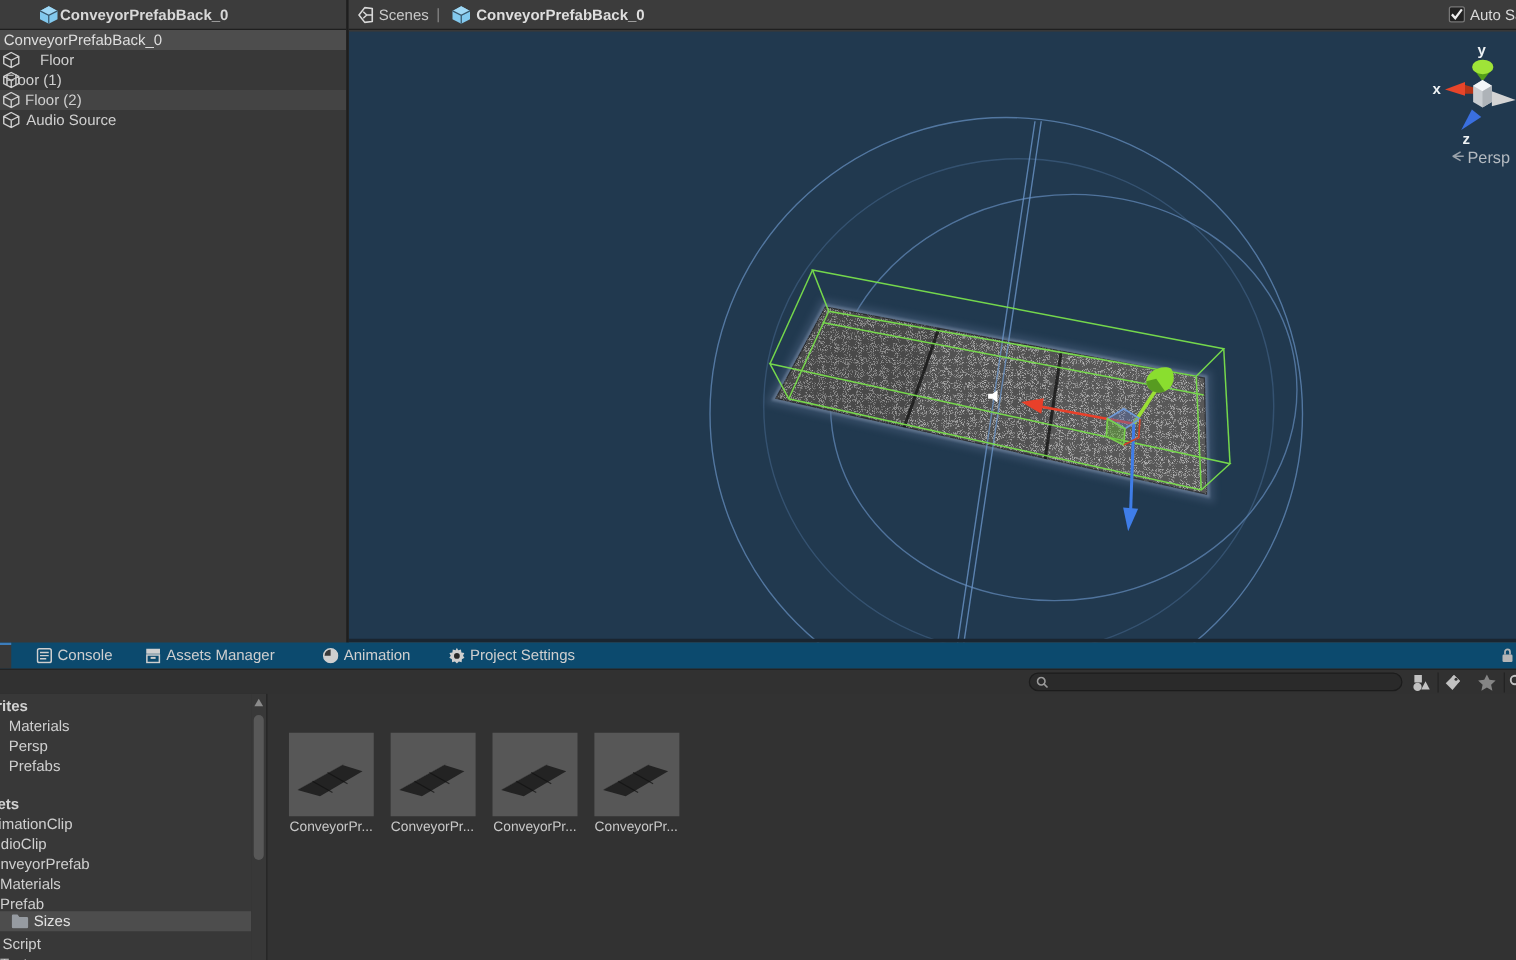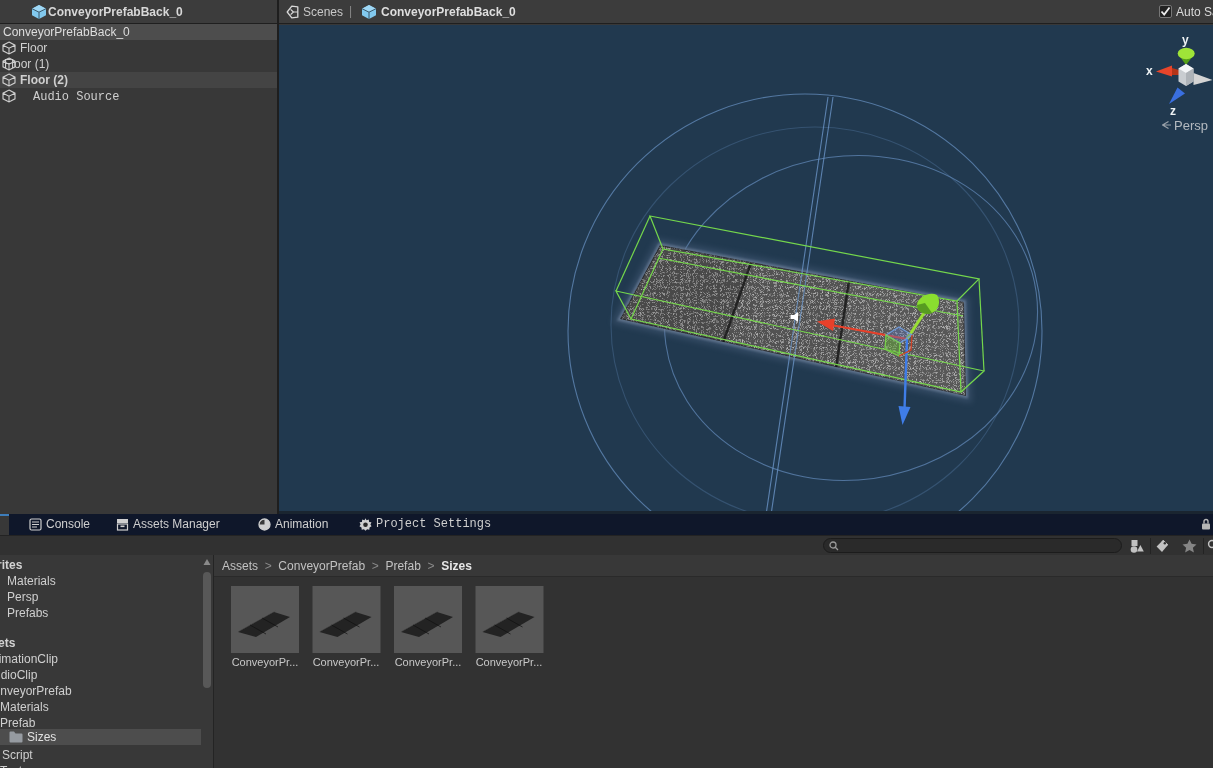--- a/index.html
+++ b/index.html
@@ -16,36 +16,36 @@
       <polygon points="8,1 15,4.7 8,8.2 1,4.7" fill="#9fd8f5"></polygon>
       <path d="M8 8.2 L8 15 M1 4.7 L8 8.2 L15 4.7" stroke="#39576b" stroke-width="1" fill="none"></path>
     </svg>
     <div class="abs txt" style="left:48px;top:4px;font-weight:bold;color:#d8d8d8;">ConveyorPrefabBack_0</div>
   </div>
   <div class="abs txt" style="left:0;top:24px;width:277px;height:16px;background:#4d4d4d;padding-left:3px;color:#dedede;">ConveyorPrefabBack_0</div>
   <div class="abs txt" style="left:0;top:40px;width:277px;height:16px;">
     <svg class="abs cubei" style="left:2px;top:1px;" width="14" height="14" viewBox="0 0 14 14">
         <path d="M7 1 L13 4.2 L13 9.8 L7 13 L1 9.8 L1 4.2 Z M1 4.2 L7 7.2 L13 4.2 M7 7.2 L7 13" fill="none" stroke="#cfcfcf" stroke-width="1.1"></path>
       </svg>
-    <span style="padding-left:20px;margin-top:20px;">Floor</span></div>
+    <span style="padding-left:32px;margin-top:20px;">Floor</span></div>
   <div class="abs txt" style="left:0;top:56px;width:277px;height:16px;">
     <svg class="abs" style="left:2px;top:1px;" width="14" height="14" viewBox="0 0 14 14">
         <path d="M7 1 L13 4.2 L13 9.8 L7 13 L1 9.8 L1 4.2 Z M1 4.2 L7 7.2 L13 4.2 M7 7.2 L7 13" fill="none" stroke="#cfcfcf" stroke-width="1.1"></path>
       </svg>
     <span style="padding-left:4px;">Floor (1)</span></div>
-  <div class="abs txt" style="left:0;top:72px;width:277px;height:16px;background:#444444;font-weight:bold;">
+  <div class="abs txt" style="left:0;top:72px;width:277px;height:16px;background:#444444;">
     <svg class="abs" style="left:2px;top:1px;" width="14" height="14" viewBox="0 0 14 14">
         <path d="M7 1 L13 4.2 L13 9.8 L7 13 L1 9.8 L1 4.2 Z M1 4.2 L7 7.2 L13 4.2 M7 7.2 L7 13" fill="none" stroke="#cfcfcf" stroke-width="1.1"></path>
       </svg>
     <span style="padding-left:20px;">Floor (2)</span></div>
   <div class="abs txt" style="left:0;top:88px;width:277px;height:16px;">
     <svg class="abs" style="left:2px;top:1px;" width="14" height="14" viewBox="0 0 14 14">
         <path d="M7 1 L13 4.2 L13 9.8 L7 13 L1 9.8 L1 4.2 Z M1 4.2 L7 7.2 L13 4.2 M7 7.2 L7 13" fill="none" stroke="#cfcfcf" stroke-width="1.1"></path>
       </svg>
-    <span style="padding-left:33px;font-family:Liberation Mono, monospace;">Audio Source</span></div>
+    <span style="padding-left:21px;">Audio Source</span></div>
 </div>
 <div class="abs" style="left:277px;top:0;width:2px;height:515px;background:#1e1e1e;"></div>
 
 <div class="abs" style="left:279px;top:0;width:934px;height:24px;background:#3c3c3c;border-bottom:1px solid #1f1f1f;overflow:hidden;">
   <svg class="abs" style="left:7px;top:5px;" width="14" height="14" viewBox="0 0 14 14">
     <path d="M11.8 1.8 L11.8 12.2 L5.8 12.9 L1.2 7 L5.8 1.1 Z" fill="none" stroke="#d8d8d8" stroke-width="1.3" stroke-linejoin="round"></path>
     <path d="M11.8 7 L7.4 7 M7.4 7 L4.6 4.4 M7.4 7 L4.6 9.6" stroke="#d8d8d8" stroke-width="1.2" fill="none"></path>
   </svg>
   <div class="abs txt" style="left:24px;top:4px;color:#c9c9c9;">Scenes</div>
   <div class="abs txt" style="left:70px;top:3px;color:#888;">|</div>
@@ -150,21 +150,21 @@
       <polygon points="899.5,43.5 907,39 914.5,43.5 907,48" fill="#f4f6f8"></polygon>
       <polygon points="907,48 914.5,43.5 914.5,56.5 907,61" fill="#aeb3b8"></polygon>
     </g>
     <path d="M892 100 l-9 0 m0.5 0 l6 -3.5 m-6 3.5 l6 3.5" stroke="#9aa2aa" stroke-width="1.2" fill="none"></path>
     <text x="895" y="105" fill="#b4bac0" font-size="13" font-family="Liberation Sans">Persp</text>
   </g>
   <rect x="0" y="486" width="934" height="3" fill="#1a2530"></rect>
 </svg>
 </div>
 
-<div class="abs" style="left:0;top:514px;width:1213px;height:21px;background:#0f172a;overflow:hidden;">
+<div class="abs" style="left:0;top:514px;width:1213px;height:21px;background:#0c4a6e;overflow:hidden;">
   <div class="abs" style="left:0;top:0;width:9px;height:21px;background:#383838;border-top:2px solid #3d7dbb;"></div>
   <svg class="abs" style="left:29px;top:4px;" width="13" height="13" viewBox="0 0 13 13">
       <rect x="1" y="1" width="11" height="11" rx="1.5" fill="none" stroke="#cfcfcf" stroke-width="1.2"></rect>
       <path d="M3 4 h7 M3 6.5 h7 M3 9 h5" stroke="#cfcfcf" stroke-width="1.1"></path>
     </svg>
   <div class="abs txt" style="left:46px;top:2px;">Console</div>
   <svg class="abs" style="left:116px;top:4px;" width="13" height="13" viewBox="0 0 13 13">
       <rect x="1" y="1" width="11" height="4" fill="#cfcfcf"></rect>
       <rect x="1.5" y="6" width="10" height="6" fill="none" stroke="#cfcfcf" stroke-width="1.2"></rect>
       <rect x="4.5" y="7.5" width="4" height="1.6" fill="#cfcfcf"></rect>
@@ -173,21 +173,21 @@
   <svg class="abs" style="left:258px;top:4px;" width="13" height="13" viewBox="0 0 13 13">
       <circle cx="6.5" cy="6.5" r="5.5" fill="#cfcfcf"></circle>
       <path d="M6.5 6.5 L6.5 1 A5.5 5.5 0 0 0 1 6.5 Z" fill="#282828" opacity="0.9"></path>
       <circle cx="6.5" cy="6.5" r="5.5" fill="none" stroke="#cfcfcf" stroke-width="1.3"></circle>
     </svg>
   <div class="abs txt" style="left:275px;top:2px;">Animation</div>
   <svg class="abs" style="left:359px;top:4px;" width="13" height="13" viewBox="0 0 13 13">
     <path d="M6.5 0.5 L7.6 2.6 L10 1.9 L10.4 4.4 L12.9 4.9 L11.8 7.2 L13 9 L10.8 10.3 L10.6 12.8 L8.2 12.2 L6.5 14 L4.8 12.2 L2.4 12.8 L2.2 10.3 L0 9 L1.2 7.2 L0.1 4.9 L2.6 4.4 L3 1.9 L5.4 2.6 Z" fill="#cfcfcf" transform="scale(0.93) translate(0.5,-0.2)"></path>
     <circle cx="6.5" cy="6.7" r="2.3" fill="#282828"></circle>
   </svg>
-  <div class="abs txt" style="left:376px;top:2px;font-family:Liberation Mono, monospace;">Project Settings</div>
+  <div class="abs txt" style="left:376px;top:2px;">Project Settings</div>
   <svg class="abs" style="left:1200px;top:4px;" width="12" height="13" viewBox="0 0 12 13">
       <rect x="2" y="5.5" width="8" height="6" rx="1" fill="#b6b6b6"></rect>
       <path d="M4 5.5 V3.5 a2 2 0 0 1 4 0 V5.5" fill="none" stroke="#b6b6b6" stroke-width="1.4"></path>
     </svg>
 </div>
 
 <div class="abs" style="left:0;top:535px;width:1213px;height:20px;background:#313131;border-top:1px solid #232323;">
   <div class="abs" style="left:823px;top:2px;width:299px;height:15px;background:#2a2a2a;border:1px solid #1c1c1c;border-radius:8px;"></div>
   <svg class="abs" style="left:829px;top:5px;" width="10" height="10" viewBox="0 0 10 10">
       <circle cx="4" cy="4" r="3" fill="none" stroke="#9a9a9a" stroke-width="1.3"></circle>
@@ -237,23 +237,20 @@
   </div>
 
   <div class="abs" style="left:201px;top:0;width:12px;height:213px;background:#383838;">
     <svg class="abs" style="left:2px;top:3px;" width="8" height="8" viewBox="0 0 8 8">
         <polygon points="4,1 7.5,7 0.5,7" fill="#8a8a8a"></polygon>
       </svg>
     <div class="abs" style="left:2px;top:17px;width:8px;height:116px;background:#585858;border-radius:4px;"></div>
   </div>
   <div class="abs" style="left:213px;top:0;width:1px;height:213px;background:#242424;"></div>
 
-  <div class="abs" style="left:214px;top:0;width:999px;height:22px;background:#383838;border-bottom:1px solid #2a2a2a;">
-    <div class="abs txt" style="left:8px;top:3px;color:#c2c2c2;">Assets&nbsp; <span style="color:#8a8a8a;">&gt;</span> &nbsp;ConveyorPrefab&nbsp; <span style="color:#8a8a8a;">&gt;</span> &nbsp;Prefab&nbsp; <span style="color:#8a8a8a;">&gt;</span> &nbsp;<b style="color:#e6e6e6;">Sizes</b></div>
-  </div>
 
   <div class="abs" style="left:231px;top:31px;">
     <svg width="330" height="81" viewBox="0 0 330 81">
       <g>
         <rect x="0" y="0" width="68" height="67" fill="#575757"></rect>
         <polygon points="7,46 43,26 59,31 25,51" fill="#232323"></polygon>
         <polygon points="7,46 43,26 45,24.5 9,44.5" fill="#3a3a3a"></polygon>
         <path d="M19 39 l16 9 M31 32 l16 9" stroke="#111" stroke-width="1" opacity="0.7"></path>
       </g>
       <g transform="translate(81.5,0)">

